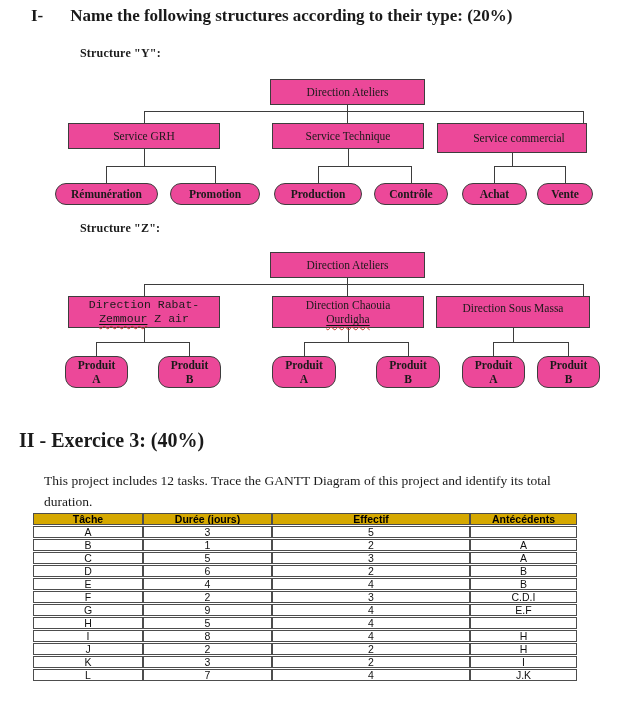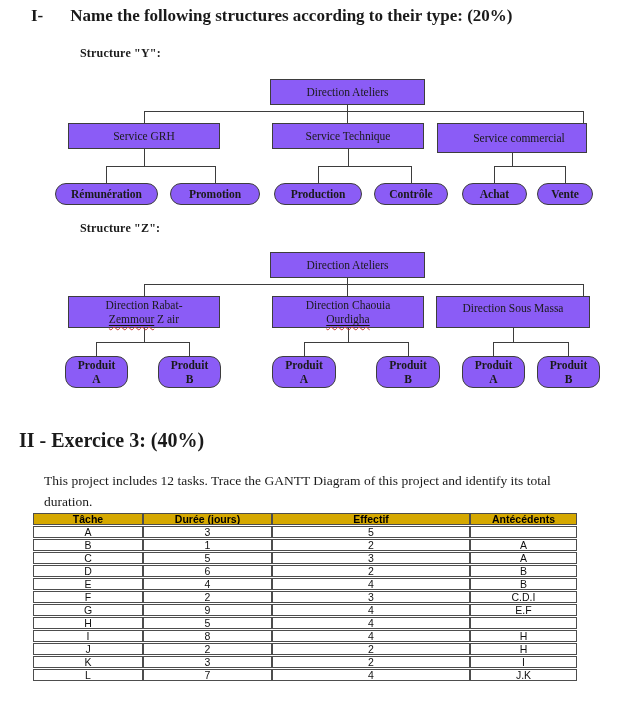--- a/index.html
+++ b/index.html
@@ -12,21 +12,21 @@
   .h1 .h1-title{margin-left:27px;}
   .struct-label{position:absolute; font-weight:bold; font-size:12px; letter-spacing:.2px;}
   .h2{position:absolute; left:19px; top:429px; font-weight:bold; font-size:20px; white-space:nowrap;}
   .para{position:absolute; left:44px; top:470px; width:552px; font-size:13.5px; line-height:21px;}
 
   
   .connectors{position:absolute; left:0; top:0; width:618px; height:701px; pointer-events:none;}
 
   
   .node{
-    position:absolute; box-sizing:border-box; border:1px solid #3d3d3d; background:#8b5cf6;
+    position:absolute; box-sizing:border-box; border:1px solid #3d3d3d; background:#ec4899;
     display:flex; align-items:center; justify-content:center; text-align:center;
     font-size:11.5px; line-height:1.25; padding:1px 2px;
   }
   .node.leaf{font-weight:bold;border-radius:11px;}
   .node.top-align{align-items:flex-start; padding-top:4px;}
   .u-solid{text-decoration:underline; text-decoration-color:#111; text-underline-offset:2px;}
   .u-wavy{text-decoration:underline wavy #c3372c; text-decoration-thickness:1px; text-underline-offset:3px;}
 
   
   .gantt{
@@ -101,21 +101,21 @@
   <div class="node leaf" style="left:170px; top:183px; width:90px;  height:22px;">Promotion</div>
   <div class="node leaf" style="left:274px; top:183px; width:88px;  height:22px;">Production</div>
   <div class="node leaf" style="left:374px; top:183px; width:74px;  height:22px;">Contrôle</div>
   <div class="node leaf" style="left:462px; top:183px; width:65px;  height:22px;">Achat</div>
   <div class="node leaf" style="left:537px; top:183px; width:56px;  height:22px;">Vente</div>
 
   <div class="struct-label" style="left:80px; top:221px;">Structure "Z":</div>
 
   <div class="node" style="left:270px; top:252px; width:155px; height:26px;">Direction Ateliers</div>
 
-  <div class="node" style="left:68px; top:296px; width:152px; height:32px;">
+  <div class="node" style="left:68px; top:296px; width:152px; height:32px;font-family:Liberation Mono, monospace;">
     <div>
       <span>Direction Rabat-</span><br>
       <span class="u-solid"><span class="u-wavy">Zemmour</span></span><span> Z air</span>
     </div>
   </div>
 
   <div class="node top-align" style="left:436px; top:296px; width:154px; height:32px;">Direction Sous Massa</div>
 
   <div class="node" style="left:272px; top:296px; width:152px; height:32px;">
     <div>

